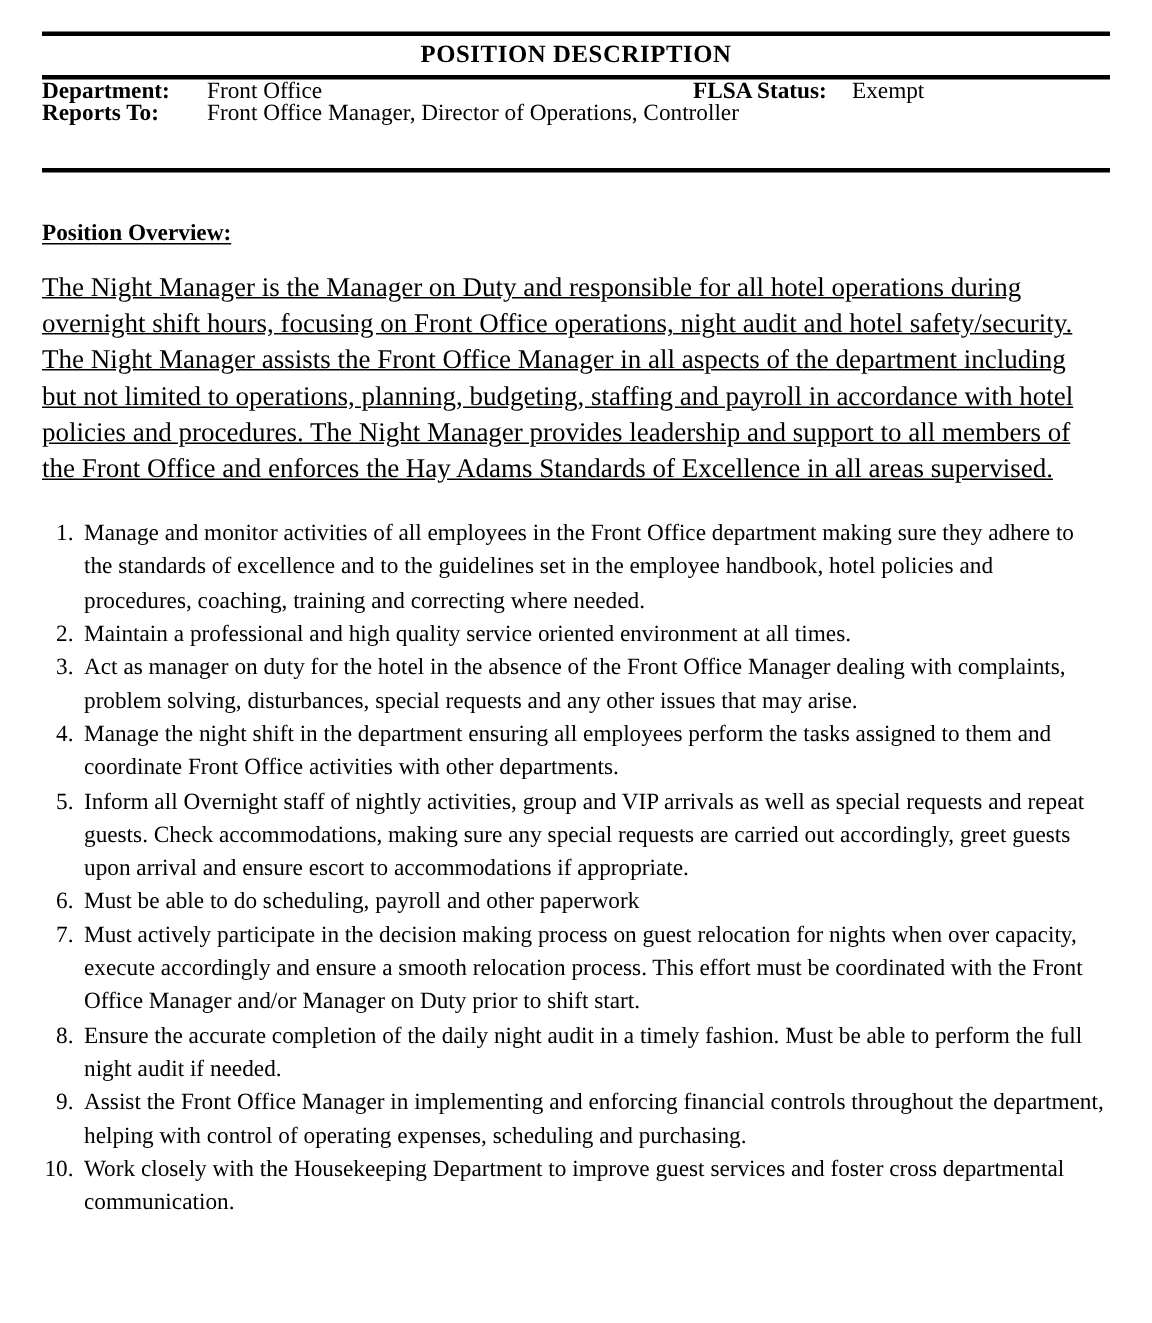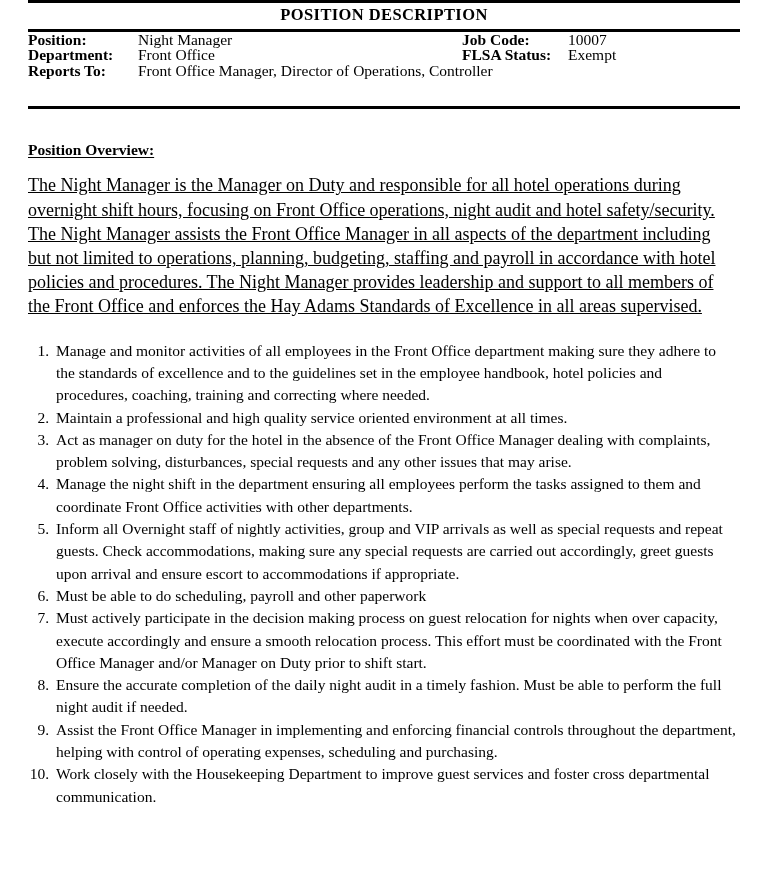--- a/index.html
+++ b/index.html
@@ -19,20 +19,21 @@
   .page {
     position: relative;
     width: 768px;
     height: 882px;
     box-sizing: border-box;
     padding: 0 28px 0 28px;
   }
 
   
   .title-block {
+    margin-top: 21px;
     border-top: 3px solid #000;
     border-bottom: 3px solid #000;
     padding: 3px 0 4px 0;
   }
   .doc-title {
     text-align: center;
     font-weight: bold;
     font-size: 16.5px;
     letter-spacing: 0.4px;
     line-height: 1.15;
@@ -122,34 +123,20 @@
 <div class="page">
 
   <div class="title-block">
     <div class="doc-title">POSITION DESCRIPTION</div>
   </div>
 
   <table class="header-table">
     <tbody>
       <tr>
         <td class="hdr-row-cell col-lbl-left">
-          <span class="lbl">Position:</span>
-        </td>
-        <td class="hdr-row-cell col-val-left">
-          <span class="val">Night Manager</span>
-        </td>
-        <td class="hdr-row-cell col-lbl-right">
-          <span class="lbl">Job Code:</span>
-        </td>
-        <td class="hdr-row-cell col-val-right">
-          <span class="val">10007</span>
-        </td>
-      </tr>
-      <tr>
-        <td class="hdr-row-cell col-lbl-left">
           <span class="lbl">Department:</span>
         </td>
         <td class="hdr-row-cell col-val-left">
           <span class="val">Front Office</span>
         </td>
         <td class="hdr-row-cell col-lbl-right">
           <span class="lbl">FLSA Status:</span>
         </td>
         <td class="hdr-row-cell col-val-right">
           <span class="val">Exempt</span>

